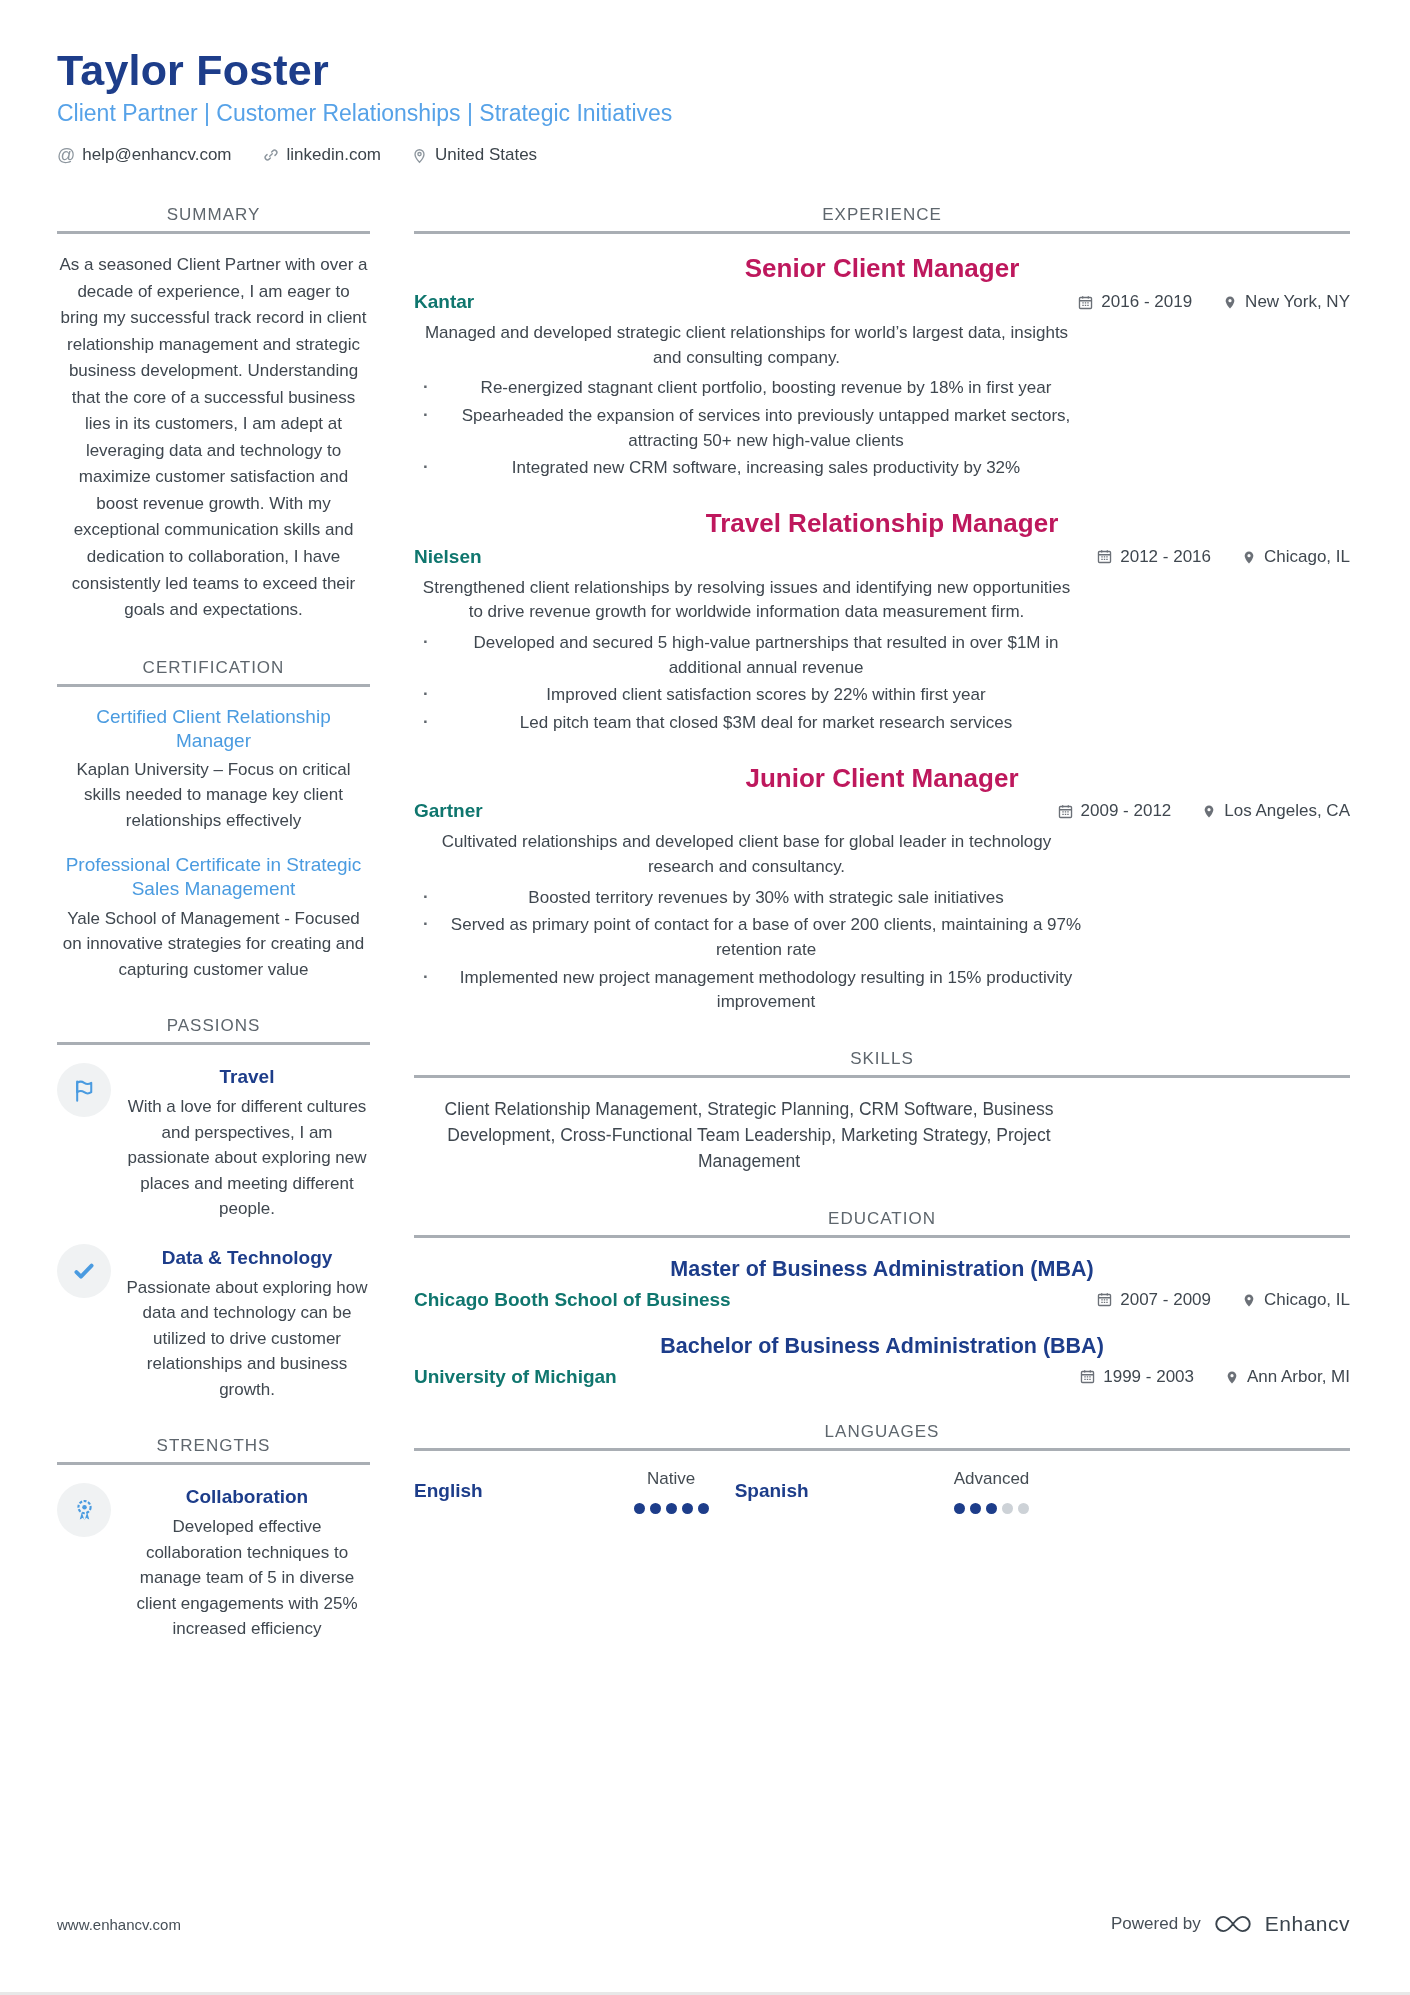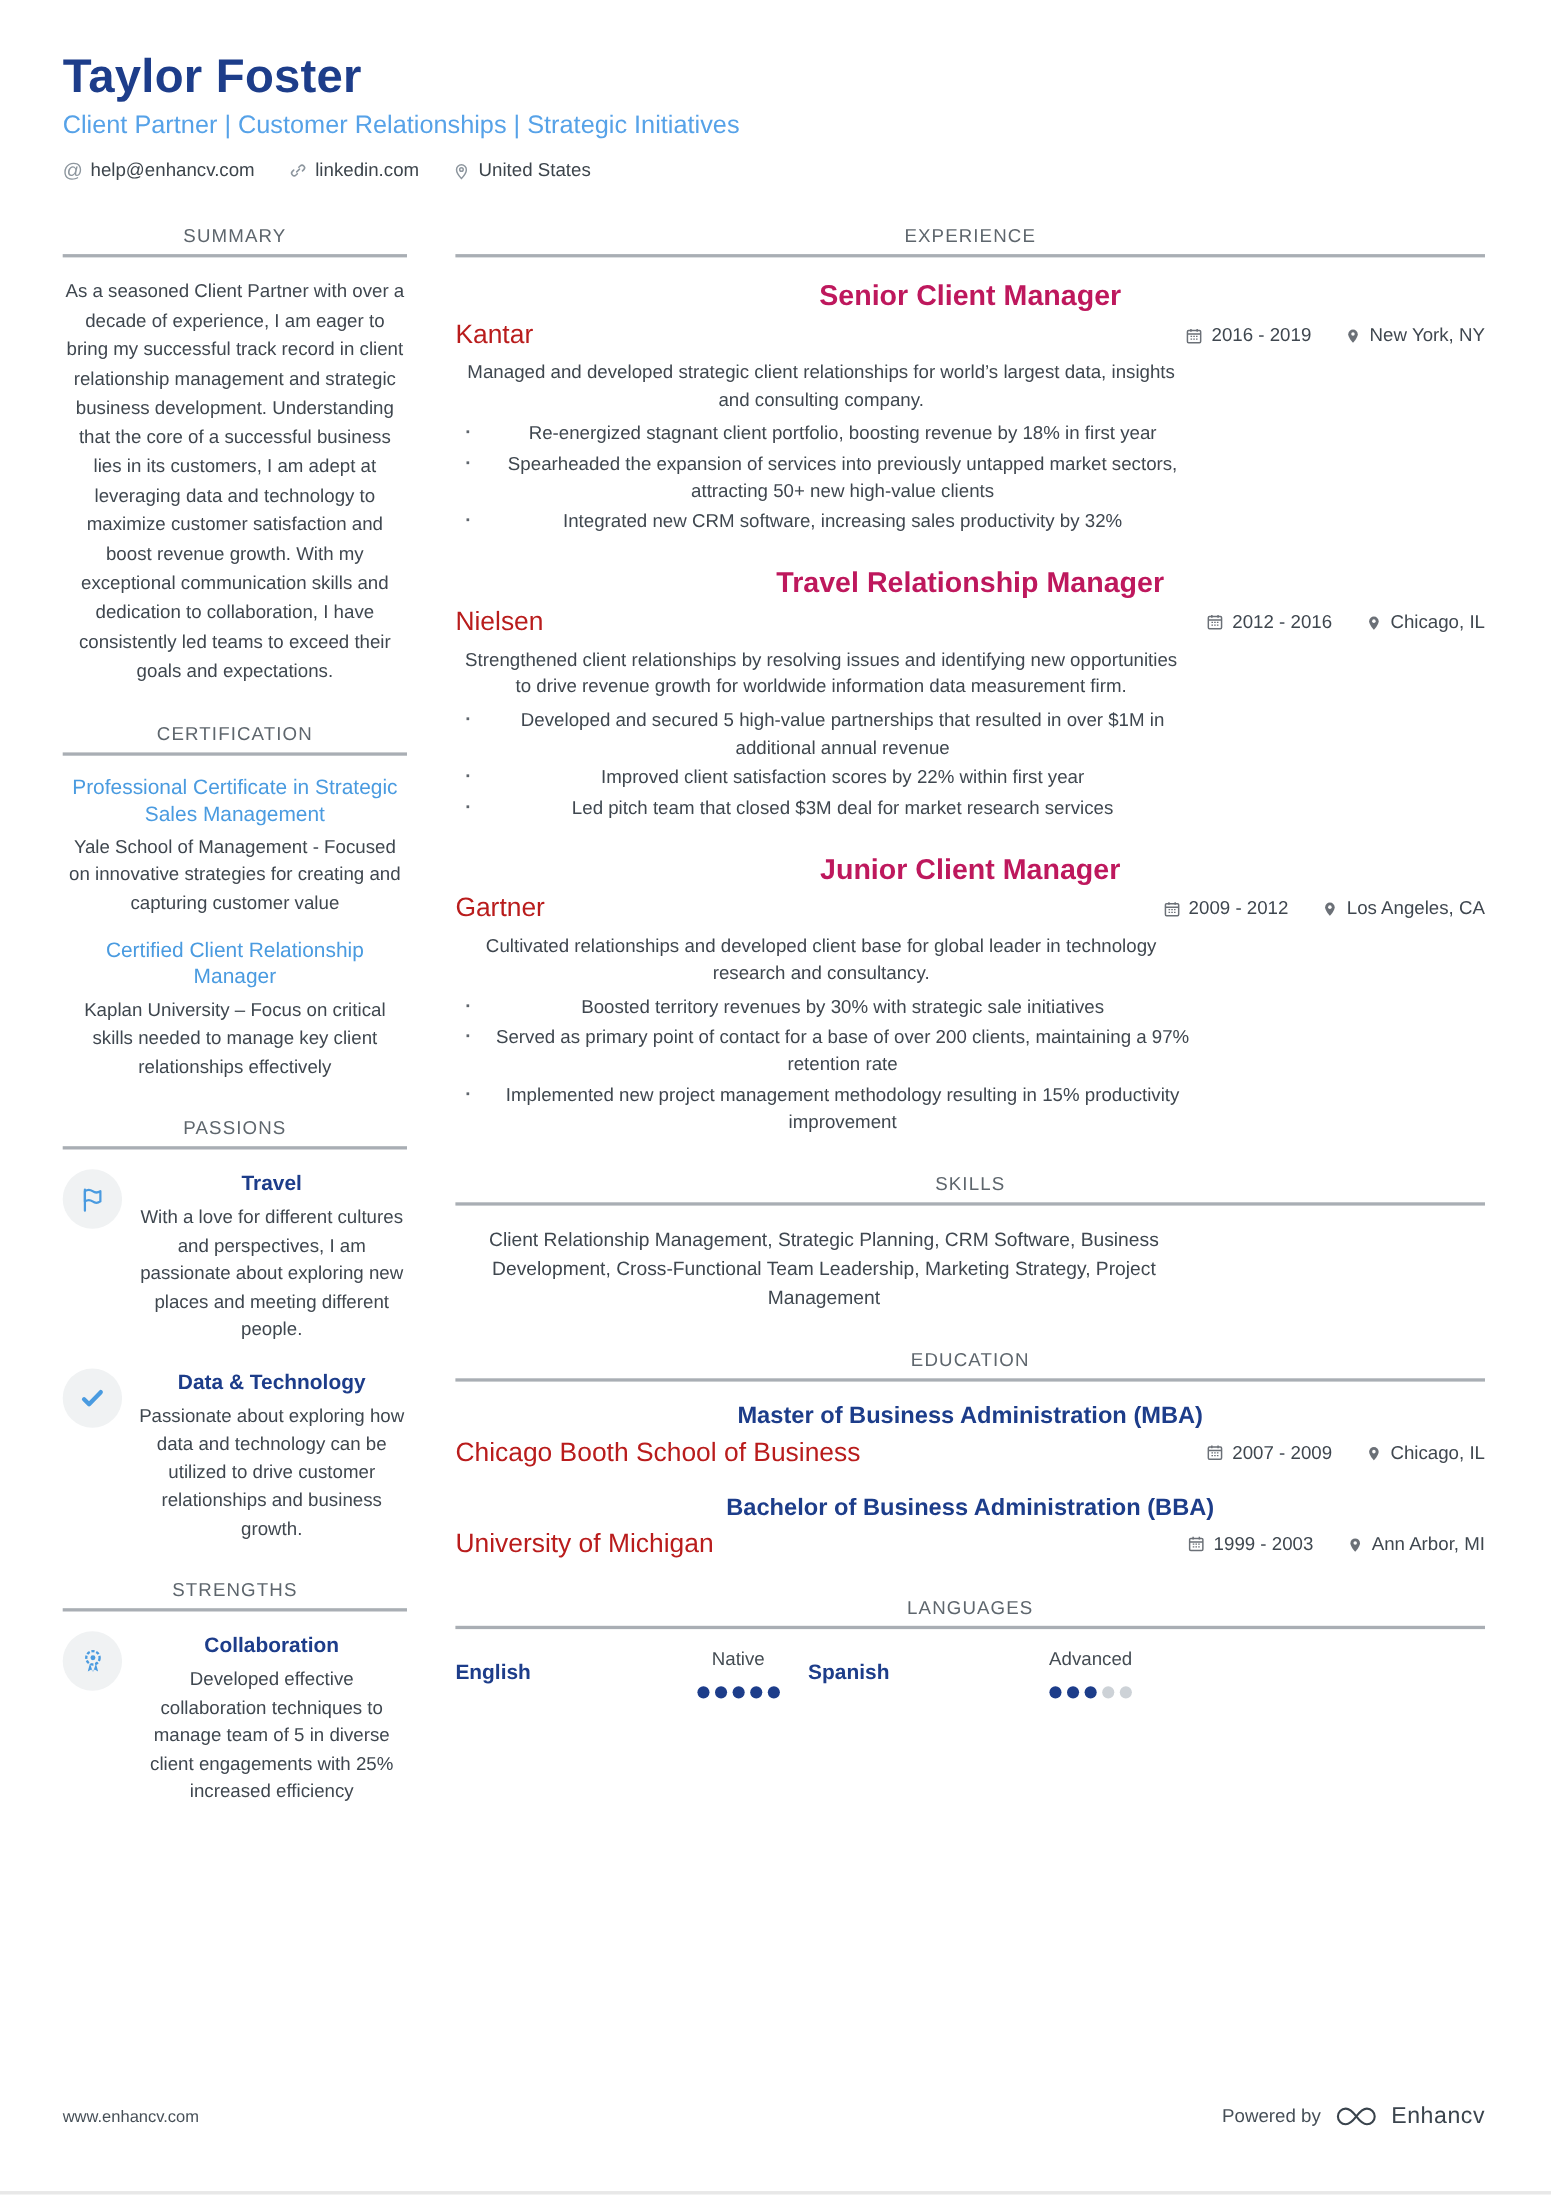--- a/index.html
+++ b/index.html
@@ -68,21 +68,21 @@
   .tile-body { flex: 1; min-width: 0; }
   .tile-title { font-size: 19px; font-weight: 600; color: #1d3d8a; margin: 3px 0 6px; }
   .tile-text { font-size: 17px; line-height: 1.5; }
   
   .job { margin-bottom: 26px; }
   .job-title { font-size: 26px; font-weight: 700; color: #be185d; line-height: 1.3; }
   .row-split {
     display: flex; justify-content: space-between; align-items: center;
     margin: 5px 0 8px;
   }
-  .org { font-size: 24px; color: #b91c1c; }
+  .org { font-size: 19px; color: #0f766e; font-weight: bold; }
   .meta { display: flex; gap: 30px; align-items: center; font-size: 17px; color: #3f474f; }
   .meta-item { display: flex; align-items: center; gap: 7px; }
   .meta-item .micon { color: #6b7077; display: inline-flex; }
   .job-desc { font-size: 17px; line-height: 1.45; max-width: 665px; margin-bottom: 6px; }
   .bullets { list-style: none; max-width: 680px; }
   .bullets li { position: relative; padding-left: 24px; font-size: 17px; line-height: 1.45; margin-bottom: 3px; }
   .bullets li::before { content: "·"; position: absolute; left: 9px; top: -1px; color: #5f666d; font-weight: 700; }
   .skills-text { font-size: 17.5px; line-height: 1.5; max-width: 670px; }
   .edu-item { margin-bottom: 22px; }
   .degree { font-size: 21.5px; font-weight: 600; color: #1d3d8a; line-height: 1.3; }
@@ -147,26 +147,26 @@
     <aside class="col-left">
 
       <section class="section">
         <div class="section-heading">SUMMARY</div>
         <p class="summary-text">As a seasoned Client Partner with over a decade of experience, I am eager to bring my successful track record in client relationship management and strategic business development. Understanding that the core of a successful business lies in its customers, I am adept at leveraging data and technology to maximize customer satisfaction and boost revenue growth. With my exceptional communication skills and dedication to collaboration, I have consistently led teams to exceed their goals and expectations.</p>
       </section>
 
       <section class="section">
         <div class="section-heading">CERTIFICATION</div>
         <div class="cert-item">
+          <div class="cert-title">Certified Client Relationship Manager</div>
+          <div class="cert-desc">Kaplan University – Focus on critical skills needed to manage key client relationships effectively</div>
+        </div>
+        <div class="cert-item">
           <div class="cert-title">Professional Certificate in Strategic Sales Management</div>
           <div class="cert-desc">Yale School of Management - Focused on innovative strategies for creating and capturing customer value</div>
-        </div>
-        <div class="cert-item">
-          <div class="cert-title">Certified Client Relationship Manager</div>
-          <div class="cert-desc">Kaplan University – Focus on critical skills needed to manage key client relationships effectively</div>
         </div>
       </section>
 
       <section class="section">
         <div class="section-heading">PASSIONS</div>
 
         <div class="tile-item">
           <span class="icon-circle">
             <svg width="27" height="27" viewBox="0 0 24 24" fill="none" stroke="#4a9be0" stroke-width="1.8" stroke-linecap="round" stroke-linejoin="round">
               <path d="M5.5 21V4"></path>

